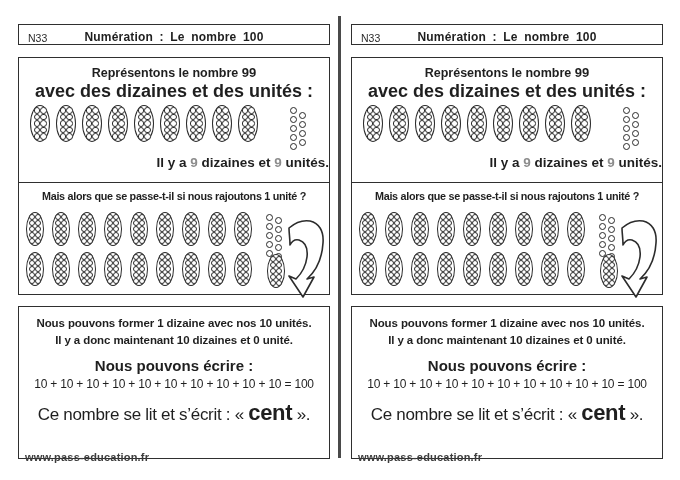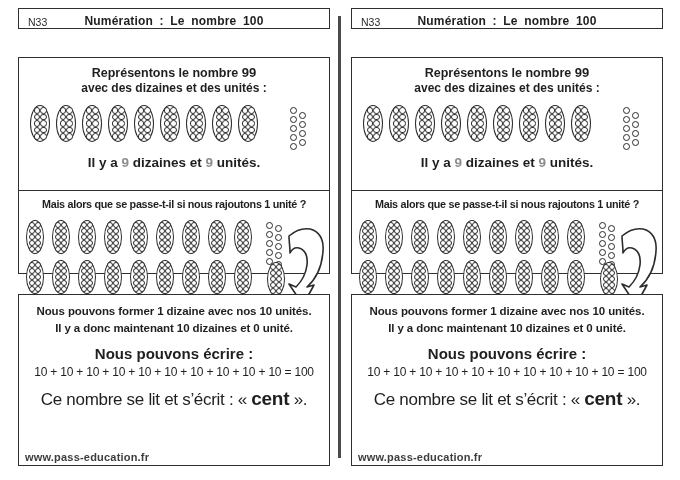--- a/index.html
+++ b/index.html
@@ -5,43 +5,43 @@
   html,body{margin:0;padding:0;}
   body{
     width:680px;height:480px;background:#ffffff;position:relative;overflow:hidden;
     font-family:"Liberation Sans",sans-serif;color:#1f1f1f;
   }
   .sheet{position:absolute;inset:0;}
   .column{position:absolute;top:0;width:312px;height:480px;}
   .divider{position:absolute;left:338px;top:16px;width:2.5px;height:442px;background:#4a4a4a;}
 
   .box{position:absolute;left:0;width:312px;border:1.4px solid #2f2f2f;background:#fff;box-sizing:border-box;overflow:visible;}
-  .header-box{top:8px;height:21px;}
+  .header-box{top:24px;height:21px;}
   .hcode{position:absolute;left:9px;top:7px;font-size:10.5px;color:#2b2b2b;}
   .htitle{position:absolute;left:0;width:100%;top:5px;text-align:center;font-weight:bold;font-size:12px;word-spacing:3px;letter-spacing:.2px;}
 
   #b1{top:57px;height:140px;}
-  #b2{top:190px;height:84px;}
-  #b3{top:294px;height:172px;}
+  #b2{top:182px;height:113px;}
+  #b3{top:306px;height:153px;}
 
   .cline{position:absolute;left:0;width:100%;text-align:center;white-space:nowrap;}
   .b1l1{top:7px;font-weight:bold;font-size:12.5px;}
   .b1l1 .num{font-weight:800;font-size:13px;}
-  .b1l2{top:23px;font-weight:bold;font-size:12px;}
-  .b1cap{top:97px;font-weight:bold;font-size:13.5px;}
+  .b1l2{top:23px;font-weight:bold;font-size:18px;}
+  .b1cap{top:97px;font-weight:bold;font-size:13.5px;text-align:right;}
   .ans{color:#8c8c8c;font-weight:600;}
 
   .b2title{top:7px;font-weight:bold;font-size:10.8px;letter-spacing:-.3px;}
 
   .b3l1{top:10px;font-weight:bold;font-size:11.5px;letter-spacing:-.1px;}
   .b3l2{top:27px;font-weight:bold;font-size:11.5px;letter-spacing:-.1px;text-align:center;}
   .b3l3{top:50px;font-weight:bold;font-size:15px;}
   .b3eq{top:70px;font-weight:normal;font-size:12px;letter-spacing:-.2px;}
   .b3final{top:93px;font-size:17px;letter-spacing:-.3px;}
-  .b3final .w{font-weight:bold;font-size:19px;}
+  .b3final .w{font-weight:bold;font-size:22px;}
 
   .tens{position:absolute;display:flex;gap:6px;}
   .tens.sm{gap:8px;}
   .oval{width:20px;height:37px;border:1.3px solid #2a2a2a;border-radius:50%;box-sizing:border-box;
         display:flex;flex-wrap:wrap;justify-content:center;align-content:center;background:#fff;flex:0 0 auto;}
   .sm .oval, .oval.sm{width:18px;height:34px;}
   .dot{width:6.5px;height:6.5px;border:1px solid #2a2a2a;border-radius:50%;box-sizing:border-box;background:#fff;}
   .sm .dot{width:6px;height:6px;}
 
   .units{position:absolute;display:flex;gap:2px;align-items:flex-start;}

